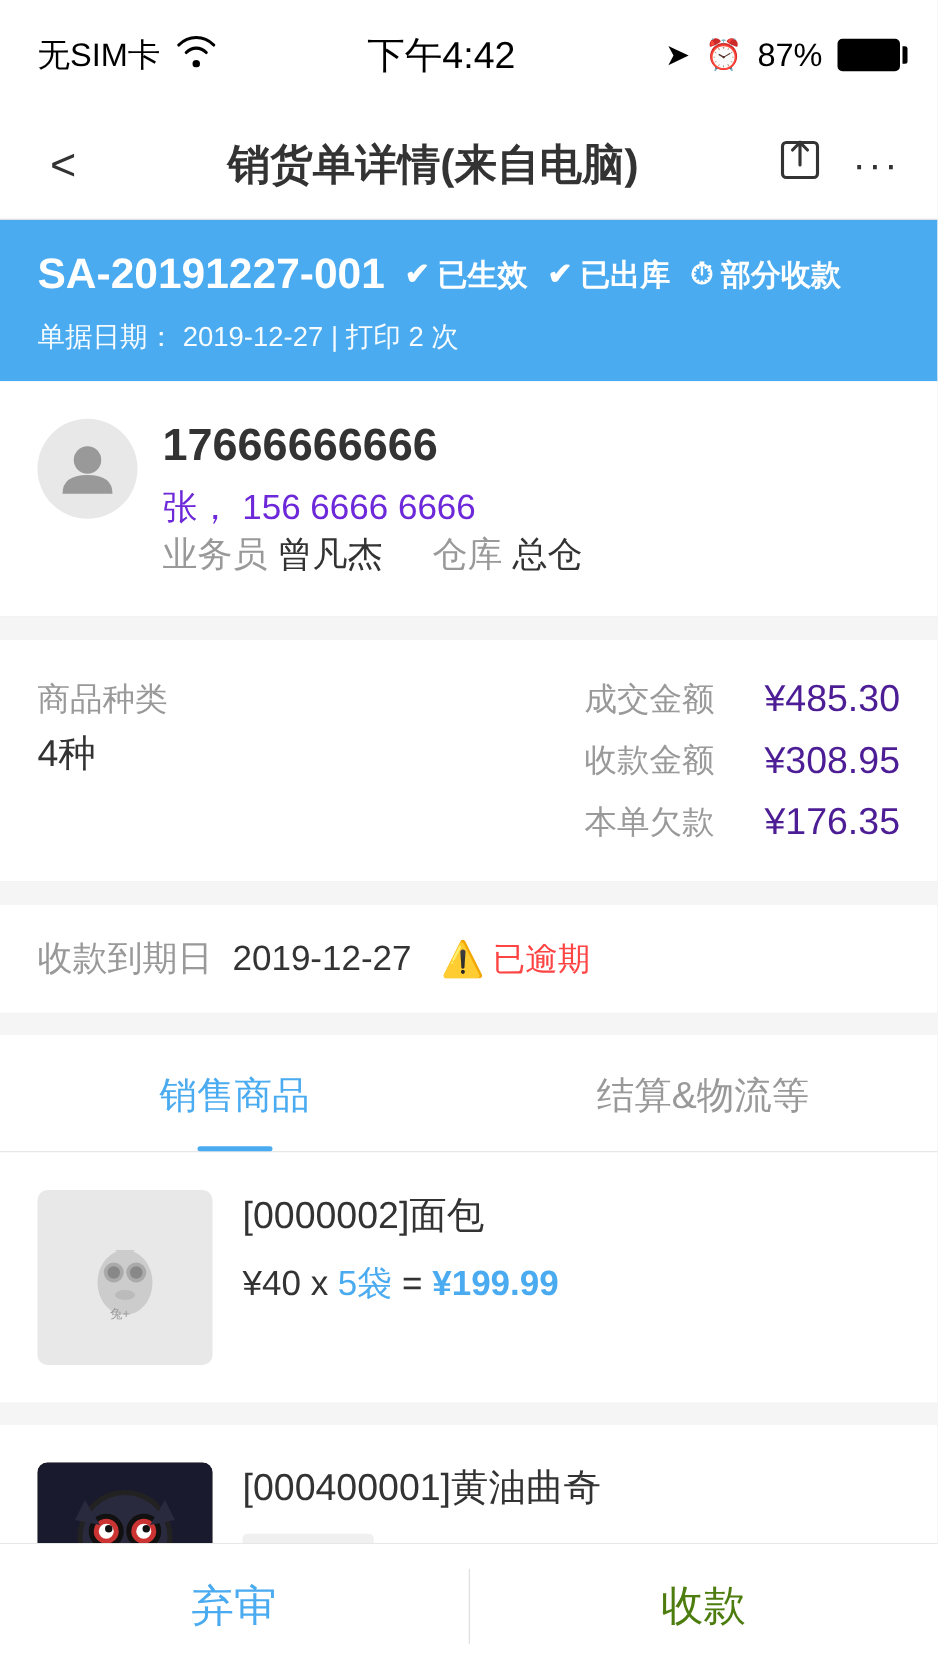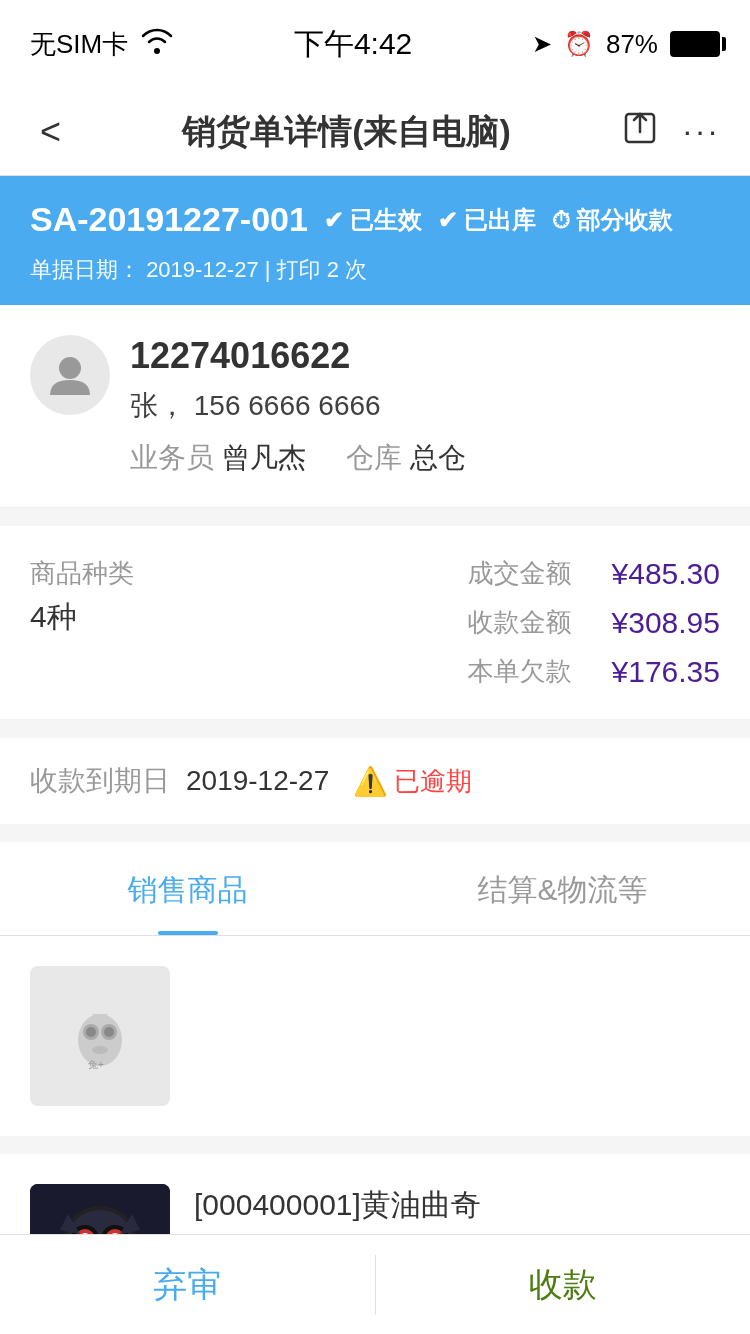--- a/index.html
+++ b/index.html
@@ -126,22 +126,21 @@
     .avatar-circle svg { width: 50px; height: 50px; }
     .customer-info { flex: 1; }
     .customer-name {
       font-size: 36px;
       font-weight: 600;
       color: #333;
       margin-bottom: 10px;
     }
     .customer-phone {
       font-size: 28px;
-      color: #404040;
-      margin-bottom: 14px;
+      color: #6d28d9;
     }
     .customer-meta {
       display: flex;
       gap: 40px;
       font-size: 28px;
       color: #666;
     }
     .customer-meta-item { display: flex; gap: 8px; align-items: flex-end; }
     .customer-meta-label { color: #999; }
     .customer-meta-val { color: #333; }
@@ -372,21 +371,21 @@
 </div>
 
 <div class="customer-section">
   <div class="avatar-circle">
     <svg viewBox="0 0 50 50" fill="#999">
       <circle cx="25" cy="18" r="11"></circle>
       <path d="M5 45 Q5 30 25 30 Q45 30 45 45"></path>
     </svg>
   </div>
   <div class="customer-info">
-    <div class="customer-name">12274016622</div>
+    <div class="customer-name">17666666666</div>
     <div class="customer-phone">
       <span>张，</span>
       <span>156 6666 6666</span>
     </div>
     <div class="customer-meta">
       <div class="customer-meta-item">
         <span class="customer-meta-label">业务员</span>
         <span class="customer-meta-val">曾凡杰</span>
       </div>
       <div class="customer-meta-item">
@@ -447,20 +446,30 @@
         <ellipse cx="40" cy="44" rx="22" ry="26" fill="#ccc"></ellipse>
         <circle cx="31" cy="36" r="8" fill="#aaa"></circle>
         <circle cx="49" cy="36" r="8" fill="#aaa"></circle>
         <circle cx="31" cy="36" r="5" fill="#888"></circle>
         <circle cx="49" cy="36" r="5" fill="#888"></circle>
         <ellipse cx="40" cy="54" rx="8" ry="4" fill="#bbb"></ellipse>
         <path d="M32 18 L40 26 L48 18" fill="#ccc"></path>
         <text x="28" y="72" font-size="10" fill="#999">兔+</text>
       </svg>
     </div>
+    <div class="product-info">
+      <div class="product-name">[0000002]面包</div>
+      <div class="product-price">
+        <span>¥40</span>
+        <span> x </span>
+        <span class="qty" style="color:#4aabf0;">5袋</span>
+        <span> = </span>
+        <span class="total" style="color:#4aabf0;font-weight:600;">¥199.99</span>
+      </div>
+    </div>
   </div>
 
   <div class="product-item">
     <div class="owl-img">
       <svg width="140" height="140" viewBox="0 0 140 140" fill="none">
         <rect width="140" height="140" fill="#1a1a2e"></rect>
         <circle cx="70" cy="60" r="38" fill="#222"></circle>
         <circle cx="70" cy="60" r="34" fill="#2a2a3e"></circle>
 
         <circle cx="55" cy="55" r="14" fill="#111"></circle>

